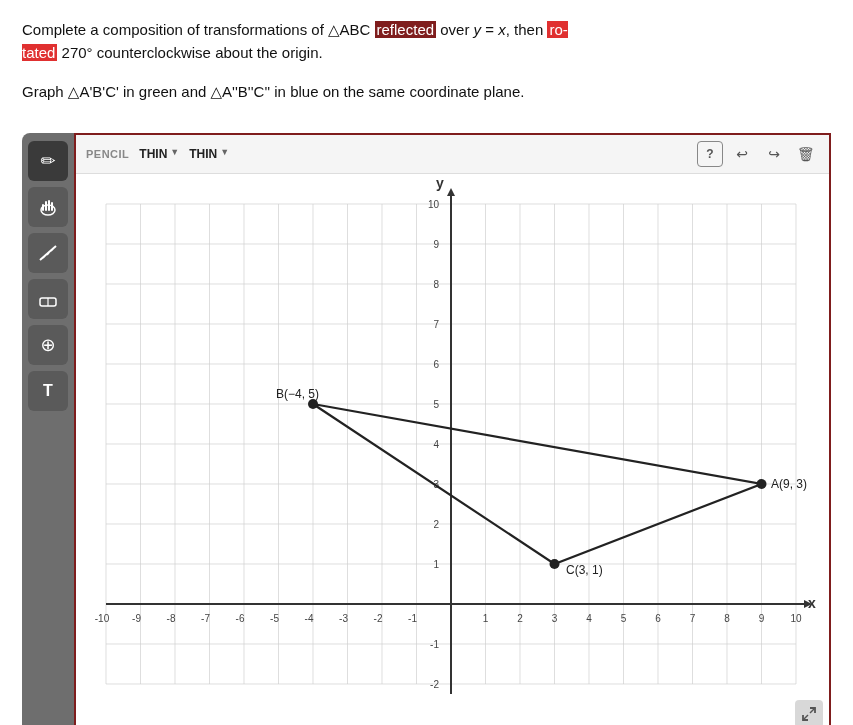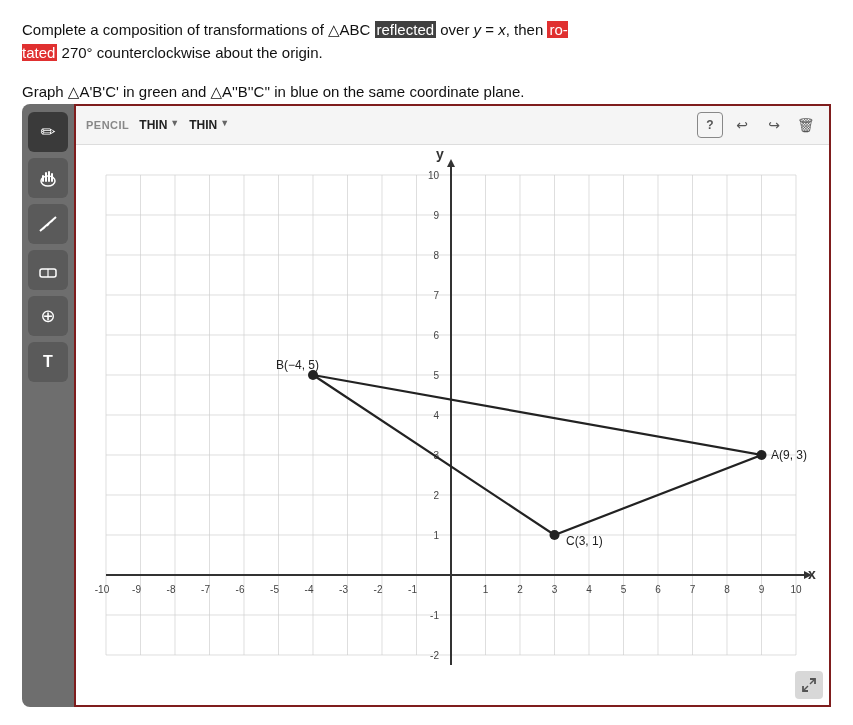--- a/index.html
+++ b/index.html
@@ -16,34 +16,34 @@
     }
 
     .instructions {
       font-size: 15px;
       line-height: 1.55;
       color: #111;
       margin-bottom: 18px;
     }
 
     .instructions .highlight-blue {
-      background: #404040;
+      background: #7f1d1d;
       color: #fff;
       padding: 0 2px;
     }
     .instructions .highlight-red {
       background: #e03030;
       color: #fff;
       padding: 0 2px;
     }
 
     .graph-instruction {
       font-size: 15px;
       color: #111;
-      margin-bottom: 3px;
+      margin-bottom: 32px;
     }
 
     .canvas-area {
       display: flex;
       flex-direction: row;
       gap: 0;
     }
 
     
     .tool-panel {

